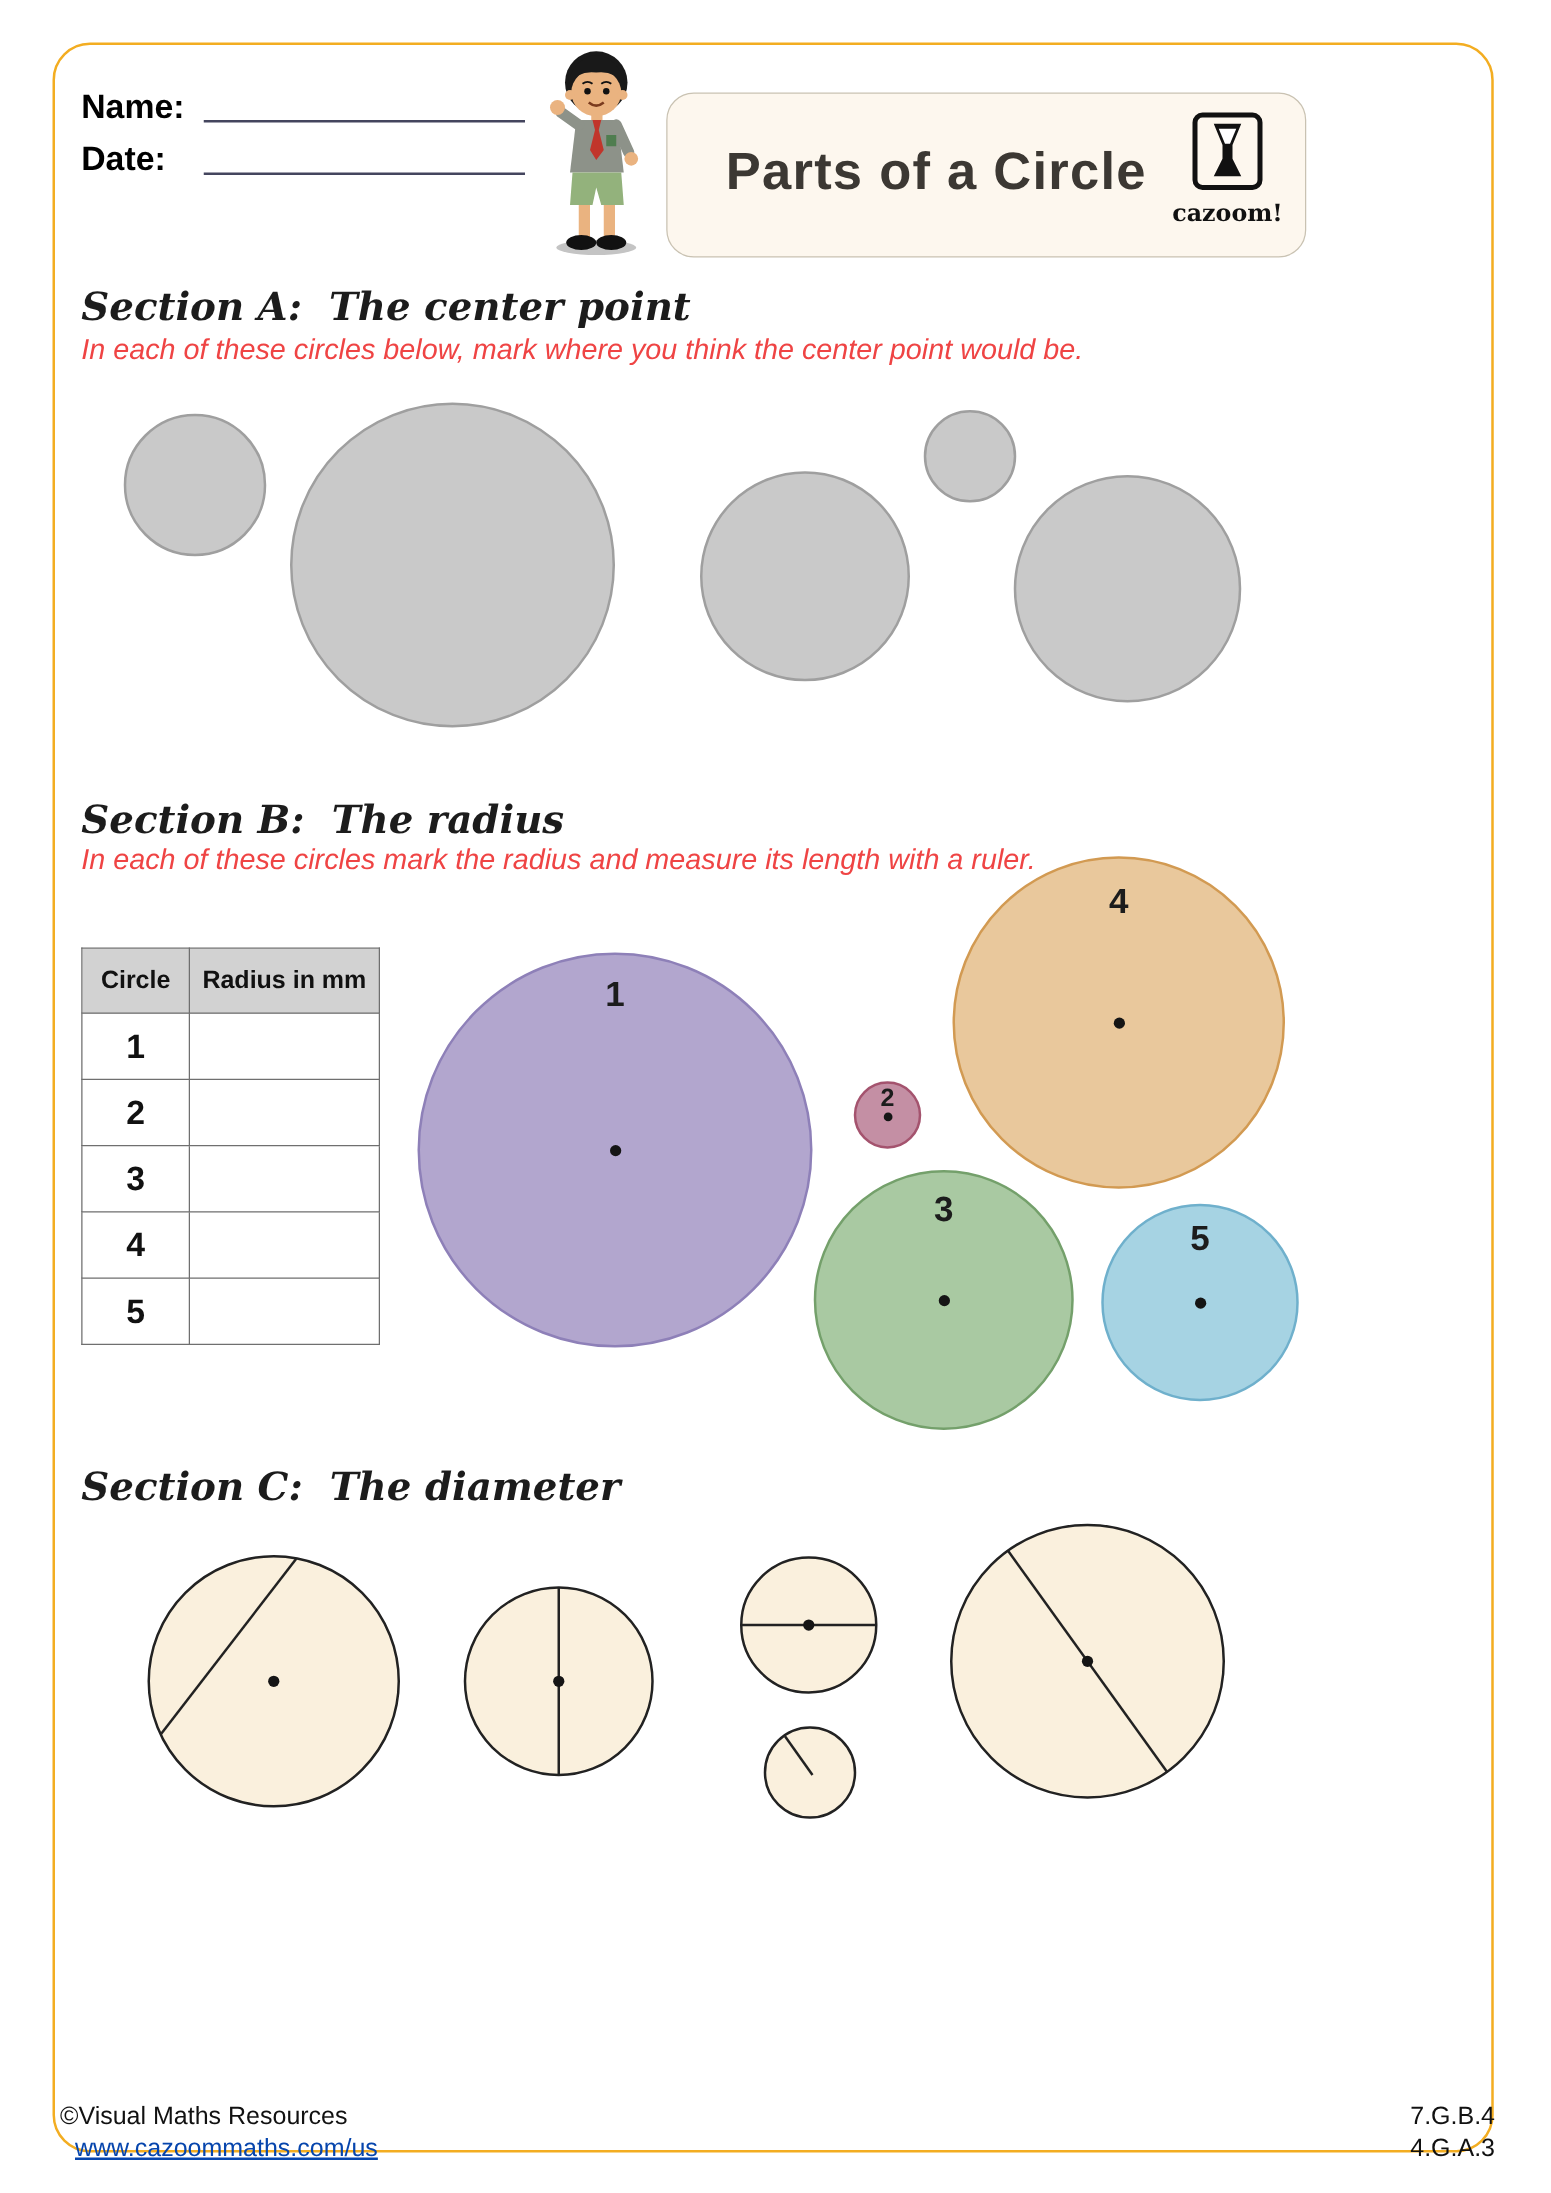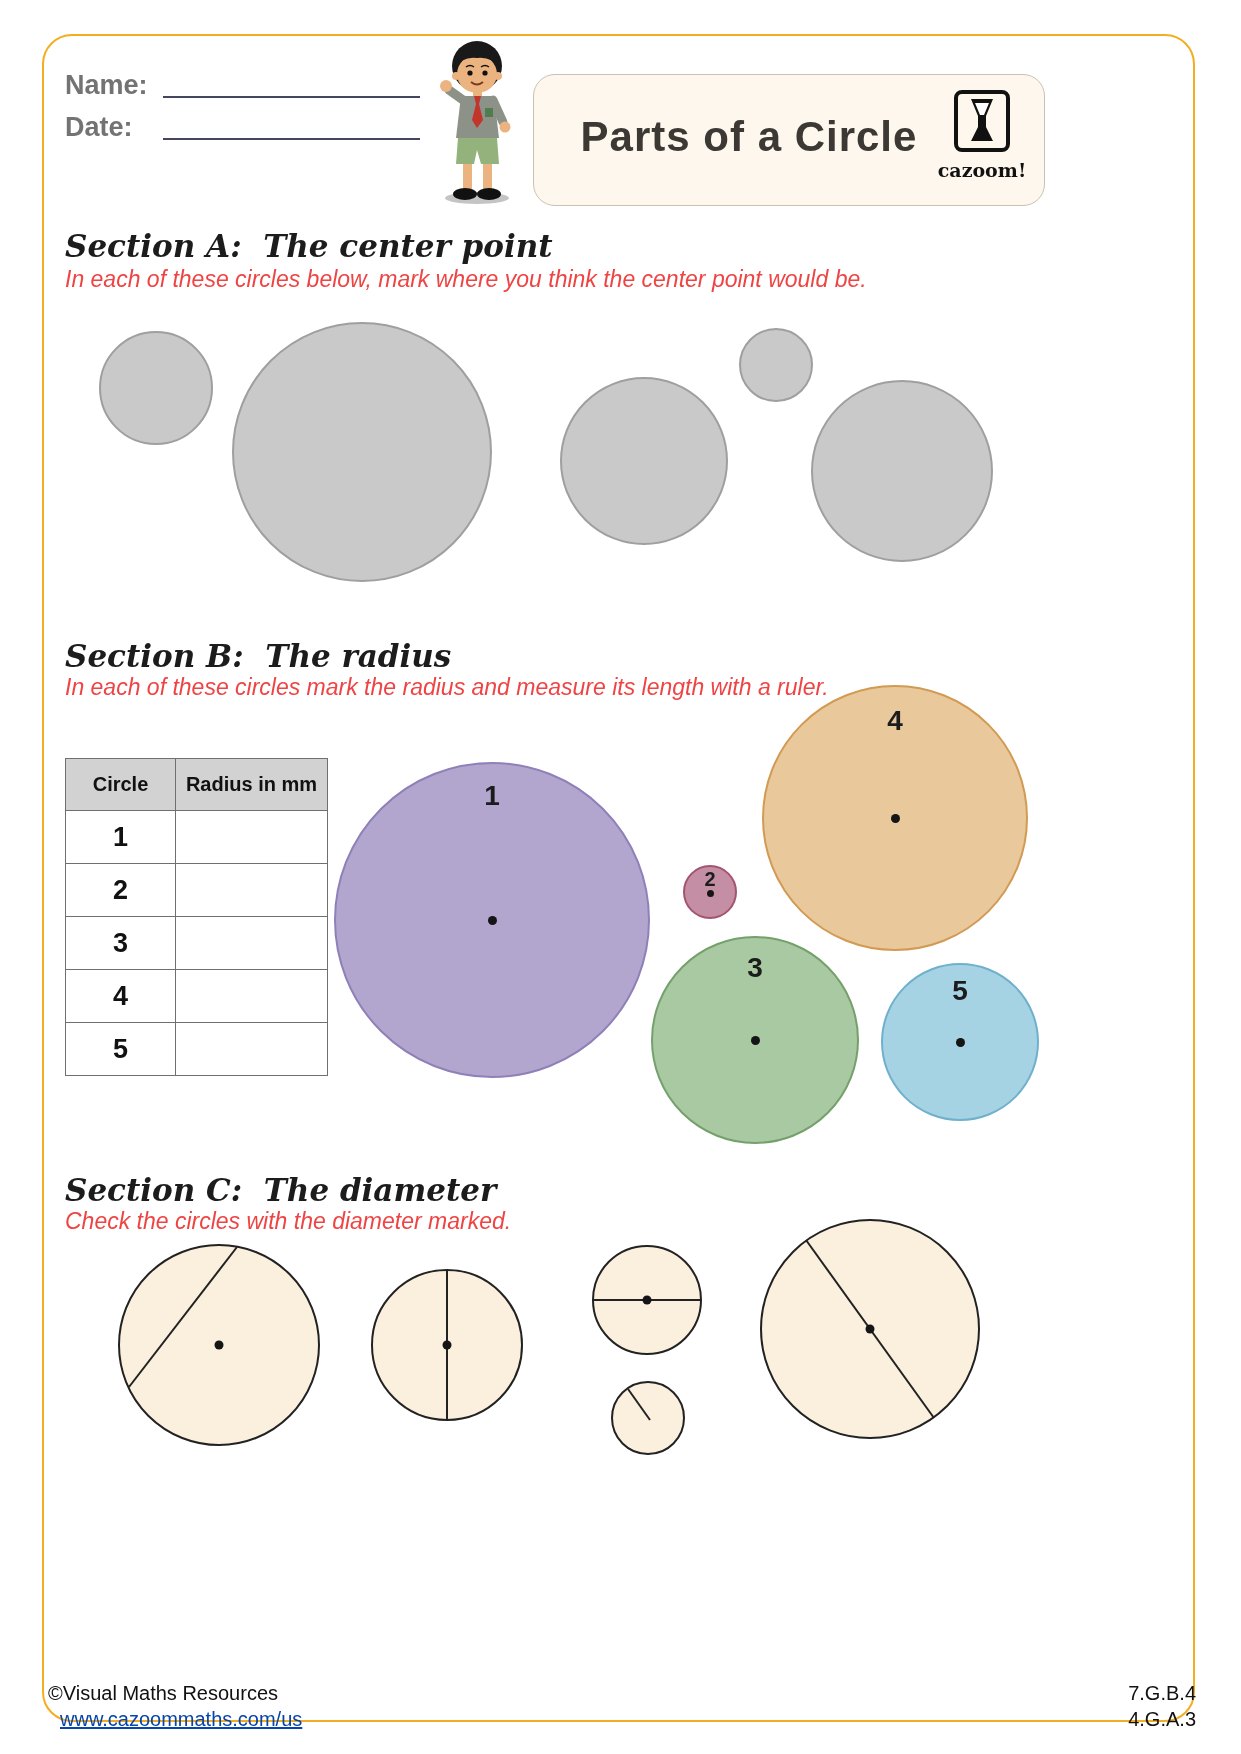--- a/index.html
+++ b/index.html
@@ -4,21 +4,21 @@
 <style>
   * { margin:0; padding:0; box-sizing:border-box; }
   html,body { background:#ffffff; }
   body { font-family:"Liberation Sans", sans-serif; }
   #page { position:relative; width:1241px; height:1754px; background:#fff; overflow:hidden; }
   .abs { position:absolute; }
 
   .page-border { position:absolute; left:42px; top:34px; width:1153px; height:1688px;
                  border:2.5px solid #f3ad21; border-radius:30px; }
 
-  .field-label { font-weight:bold; font-size:27px; color:#737373; }
+  .field-label { font-weight:bold; font-size:27px; color:#000000; }
   .fill-line { position:absolute; border-bottom:2px solid #44455e; }
 
   .title-box { position:absolute; left:533px; top:58px; width:512px; height:132px;
                background:#fdf7ee; border:1.5px solid #c9c2b2; border-radius:22px;margin-top:16px; }
   .page-title { position:absolute; left:20px; top:38px; width:390px; text-align:center;
                 font-weight:bold; font-size:42px; color:#3c3833; letter-spacing:1px; }
   .logo-wrap { position:absolute; right:16px; top:14px; width:92px; text-align:center; }
   .logo-text { font-family:"DejaVu Serif", serif; font-weight:bold; font-size:19px; color:#111; margin-top:2px; }
 
   .serif-head { position:absolute; font-family:"DejaVu Serif", serif; font-style:italic;
@@ -38,21 +38,21 @@
          left:calc(50% - 4.5px); top:calc(50% - 4.5px); }
   .circle-label { position:absolute; width:100%; text-align:center; font-weight:bold;
                   font-size:28px; color:#1c1c1c; }
   .circle-label.small { font-size:20px; }
 
   table.radius-table { position:absolute; left:65px; top:758px; border-collapse:collapse;
                        background:#fff; }
   table.radius-table th, table.radius-table td { border:1.6px solid #6f6f6f; }
   table.radius-table th { background:#d2d2d2; font-size:20px; font-weight:bold; color:#111;
                           height:52px; text-align:center; }
-  th.col-circle { width:110px; }
+  th.col-circle { width:86px; }
   th.col-radius { width:152px; }
   td.num-cell { font-weight:bold; font-size:27px; text-align:center; height:53px; color:#111; }
   td.answer-cell { height:53px; }
 
   .footer-text { position:absolute; font-size:20px; color:#111; }
   .footer-link { position:absolute; font-size:20px; color:#0645ad; text-decoration:underline; cursor:pointer; }
   .footer-code { position:absolute; font-size:20px; color:#111; text-align:right; width:120px; }
 </style>
 </head>
 <body>
@@ -162,21 +162,20 @@
   <div class="circle green" style="left:651px; top:936px; width:208px; height:208px;">
     <div class="circle-label" style="top:14px;">3</div>
     <div class="dot"></div>
   </div>
   <div class="circle blue" style="left:881px; top:963px; width:158px; height:158px;">
     <div class="circle-label" style="top:10px;">5</div>
     <div class="dot"></div>
   </div>
 
   <div class="serif-head" style="left:65px; top:1172px;">Section C:  The diameter</div>
-  <div class="serif-instr" style="left:65px; top:1208px;">Check the circles with the diameter marked.</div>
 
   <svg class="abs" style="left:115px; top:1240px;" width="208" height="210" viewBox="0 0 208 210">
     <circle cx="104" cy="105" r="100" fill="#faf0dd" stroke="#222" stroke-width="2"></circle>
     <line x1="122" y1="7" x2="14" y2="147" stroke="#222" stroke-width="2"></line>
     <circle cx="104" cy="105" r="4.5" fill="#151515"></circle>
   </svg>
 
   <svg class="abs" style="left:368px; top:1266px;" width="158" height="158" viewBox="0 0 158 158">
     <circle cx="79" cy="79" r="75" fill="#faf0dd" stroke="#222" stroke-width="2"></circle>
     <line x1="79" y1="4" x2="79" y2="154" stroke="#222" stroke-width="2"></line>

